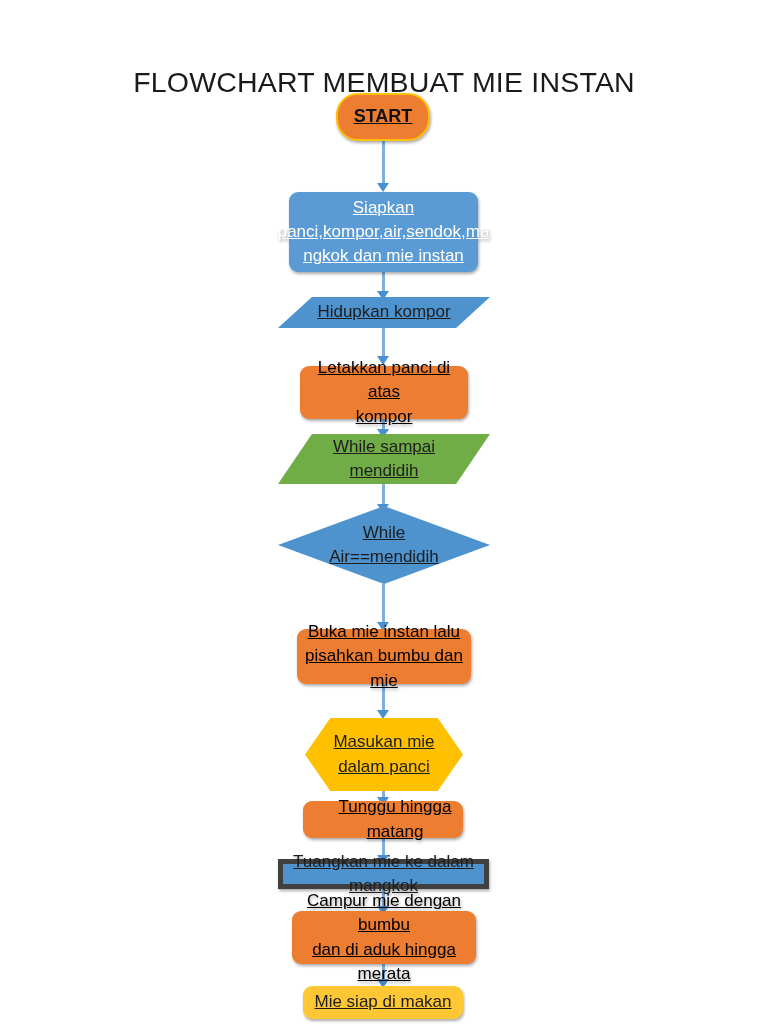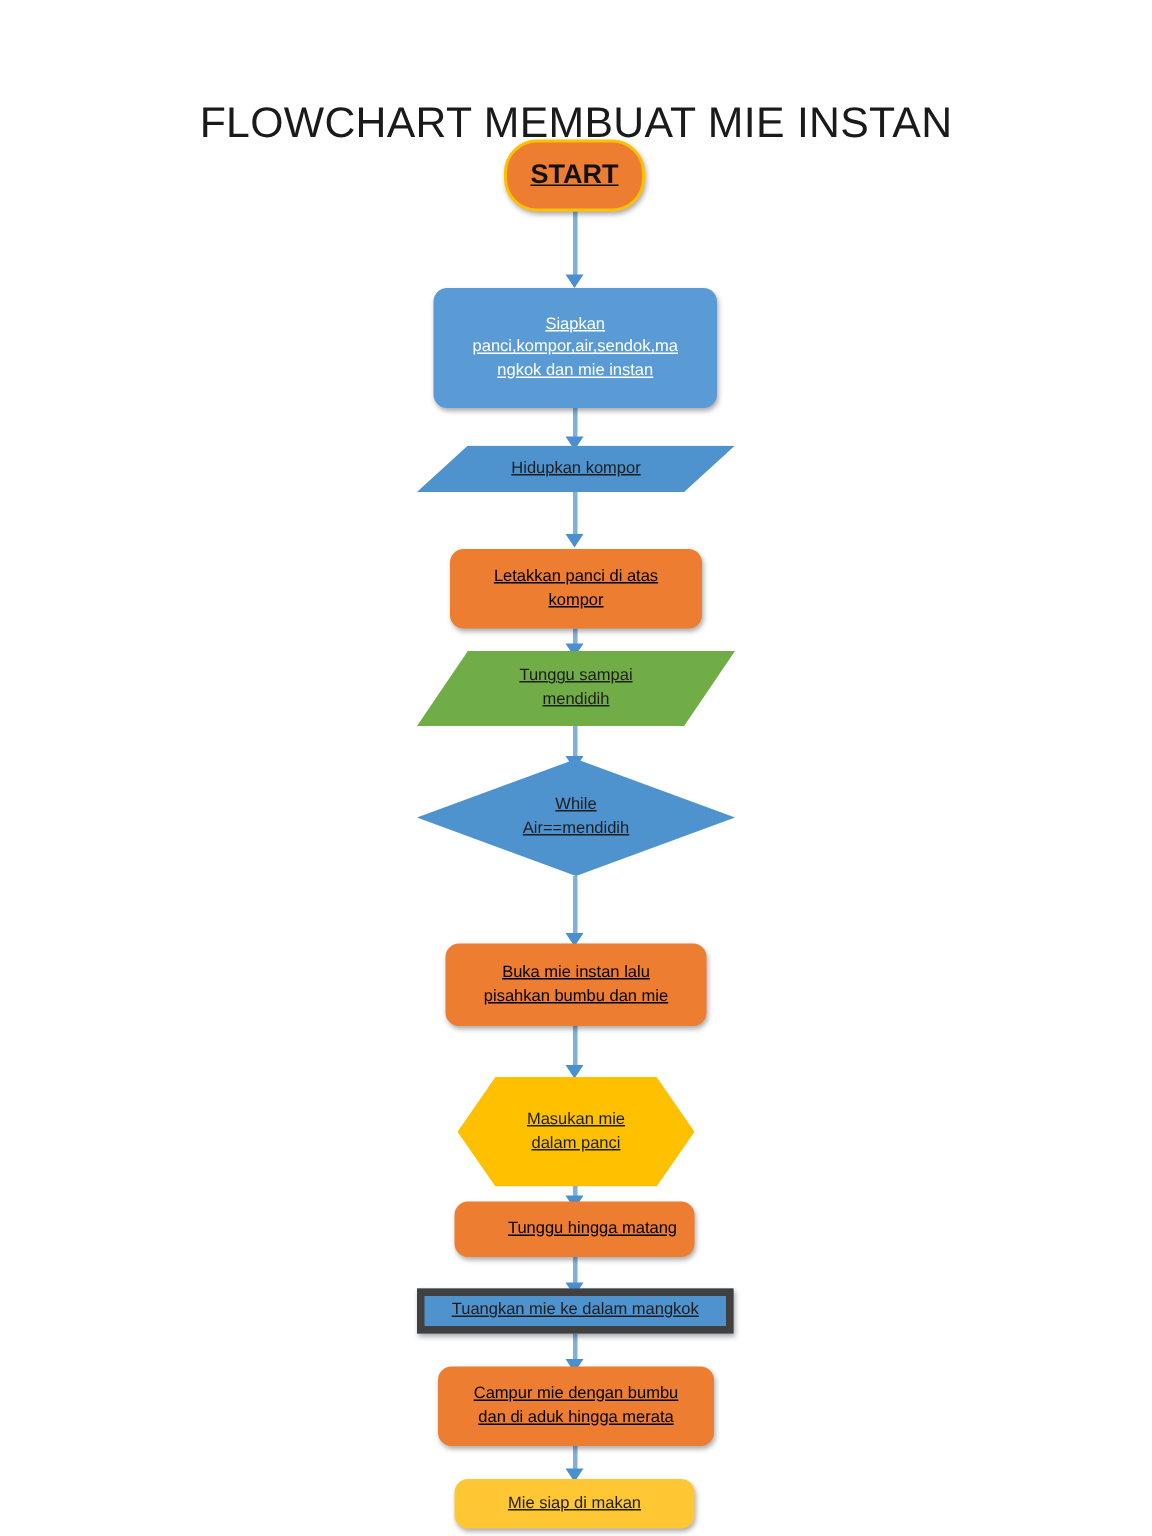--- a/index.html
+++ b/index.html
@@ -36,21 +36,21 @@
   }
 
   
   .node {
     position: absolute;
     box-sizing: border-box;
     display: flex;
     align-items: center;
     justify-content: center;
     text-align: center;
-    font-size: 11px;
+    font-size: 17px;
     line-height: 1.42;
     padding: 2px 8px;
     filter: drop-shadow(1.5px 2px 1.6px rgba(0,0,0,0.33));
   }
   .node .lbl {
     display: block;
     white-space: pre-line;
     pointer-events: none;
     text-decoration: underline;
   }
@@ -147,21 +147,21 @@
   <div class="node para c-blue-dk" style="left:278px; top:297px; width:212px; height:31px;">
     <span class="lbl">Hidupkan kompor</span>
   </div>
 
   <div class="node rounded c-orange" style="left:300px; top:366px; width:168px; height:53px;">
     <span class="lbl">Letakkan panci di atas
 kompor</span>
   </div>
 
   <div class="node para c-green" style="left:278px; top:434px; width:212px; height:50px;">
-    <span class="lbl">Tunggu sampai
+    <span class="lbl">While sampai
 mendidih</span>
   </div>
 
   <div class="node diamond c-blue-dk" style="left:278px; top:506px; width:212px; height:78px;">
     <span class="lbl">While
 Air==mendidih</span>
   </div>
 
   <div class="node rounded c-orange" style="left:297px; top:629px; width:174px; height:55px;">
     <span class="lbl">Buka mie instan lalu

